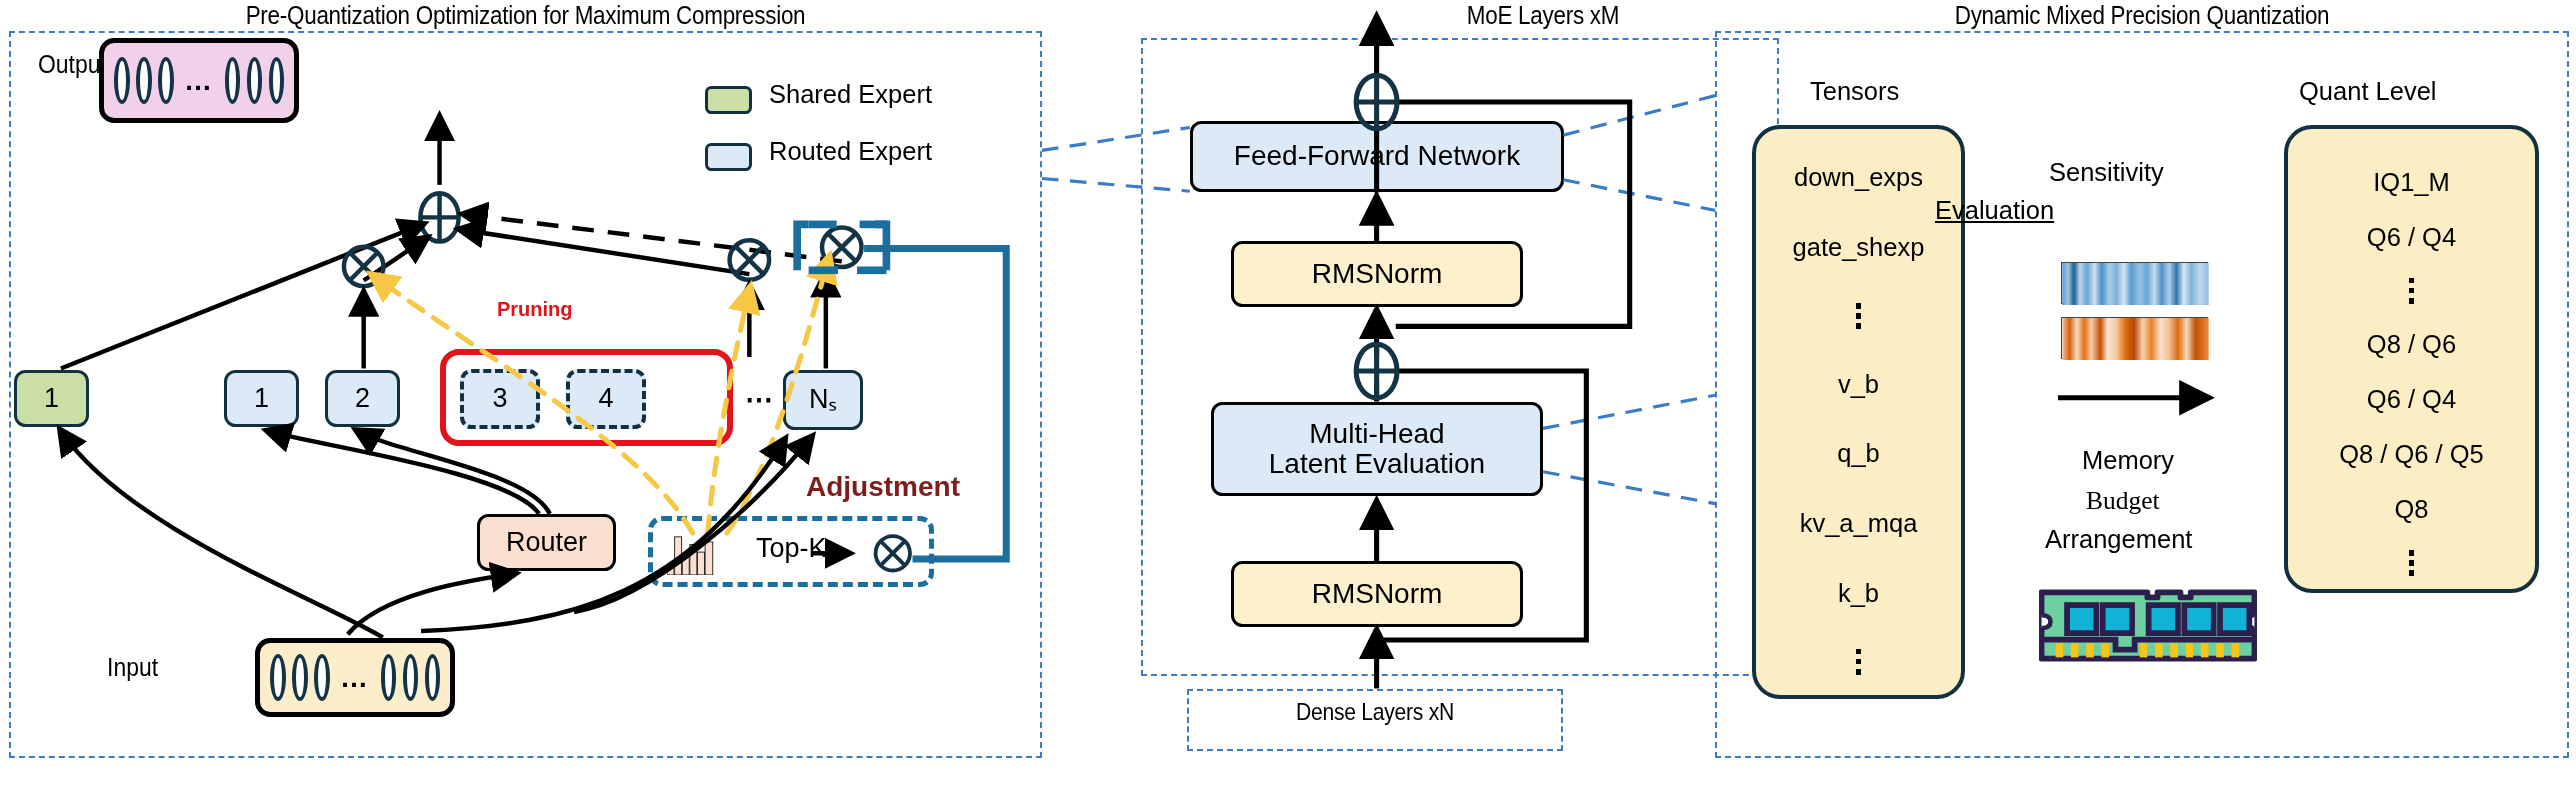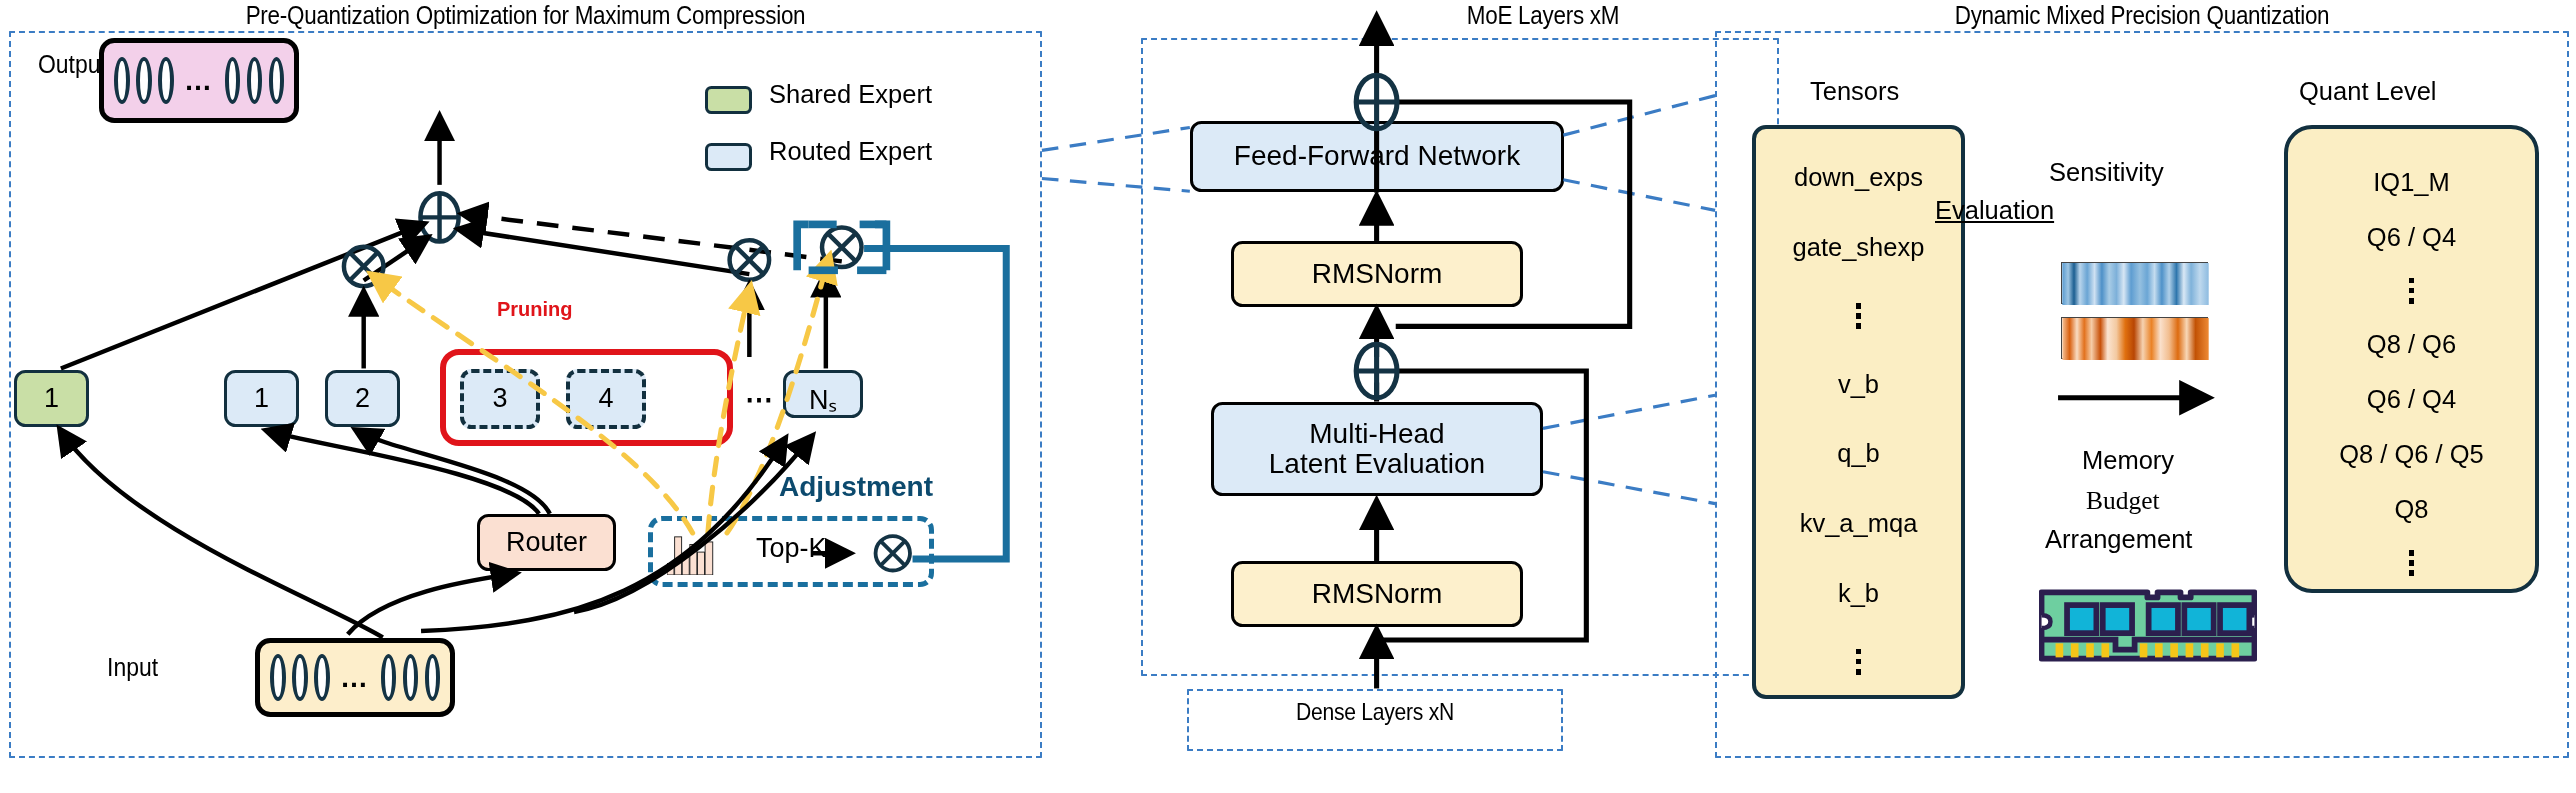--- a/index.html
+++ b/index.html
@@ -27,21 +27,21 @@
             flex-direction:column;align-items:center;}
   .listcard .row{font-size:25.5px;text-align:center;white-space:nowrap;}
   .vdots{display:flex;flex-direction:column;align-items:center;gap:4.5px;}
   .vdots i{display:block;width:5.7px;height:5.7px;background:#000;}
   
   svg.layer{position:absolute;left:0;top:0;width:2576px;height:793px;overflow:visible;
             pointer-events:none;}
   .lbl{position:absolute;font-size:25.5px;white-space:nowrap;}
   .lbl.sq{transform:scaleX(.9);transform-origin:left center;}
   .bold-red{color:#e0141a;font-weight:bold;font-size:20px;}
-  .bold-blue{color:#0c4a6e;font-weight:bold;font-size:28px;}
+  .bold-blue{color:#7f1d1d;font-weight:bold;font-size:28px;margin-left:27px;}
   
   .legend-sw{position:absolute;width:47px;height:28px;border:3.8px solid #12303f;
              border-radius:6.4px;box-sizing:border-box;}
   
   .strip{position:absolute;border:0.6px solid #444;box-sizing:border-box;}
 </style>
 </head>
 <body>
 
 <div class="panel" style="left:9px;top:31px;width:1033px;height:727px;"></div>
@@ -89,21 +89,21 @@
 <div class="node dashed" style="left:460px;top:369px;width:80px;height:60px;background:#dceaf7;font-size:27px;">
   <span>3</span>
 </div>
 <div class="node dashed" style="left:566px;top:369px;width:80px;height:60px;background:#dceaf7;font-size:27px;">
   <span>4</span>
 </div>
 <div class="bold-red" style="position:absolute;left:497px;top:298px;">Pruning</div>
 
 <div class="dots" style="position:absolute;left:745px;top:383px;font-size:28px;font-weight:700;letter-spacing:3.2px;">⋯</div>
 
-<div class="node" style="left:783px;top:370px;width:80px;height:48px;background:#dceaf7;font-size:27px;align-items:flex-end;">
+<div class="node" style="left:783px;top:370px;width:80px;height:60px;background:#dceaf7;font-size:27px;">
   <span>Nₛ</span>
 </div>
 
 <div class="node black" style="left:477px;top:514px;width:139px;height:57px;background:#fbe0d2;font-size:27px;">
   <span>Router</span>
 </div>
 
 <div style="position:absolute;left:648px;top:516px;width:286px;height:71px;
             border:5.7px dashed #1a6f9e;border-radius:14px;box-sizing:border-box;"></div>
 <div class="bold-blue" style="position:absolute;left:779px;top:471px;">Adjustment</div>
@@ -144,21 +144,21 @@
 <div class="node black" style="left:1211px;top:402px;width:332px;height:94px;background:#dceaf7;font-size:28px;
             flex-direction:column;">
   <span>Multi-Head</span>
   <span>Latent Evaluation</span>
 </div>
 <div class="node black" style="left:1231px;top:561px;width:292px;height:66px;background:#fdf0cc;font-size:28px;">
   <span>RMSNorm</span>
 </div>
 
 <div class="lbl" style="left:1810px;top:77px;">Tensors</div>
-<div class="listcard" style="left:1752px;top:125px;width:213px;height:574px;padding-top:14px;justify-content:space-around;border-radius:14px;">
+<div class="listcard" style="left:1752px;top:125px;width:213px;height:574px;padding-top:14px;justify-content:space-around;">
   <div class="row">down_exps</div>
   <div class="row">gate_shexp</div>
   <div class="row vdots">
       <i></i>
       <i></i>
       <i></i>
     </div>
   <div class="row">v_b</div>
   <div class="row">q_b</div>
   <div class="row">kv_a_mqa</div>

